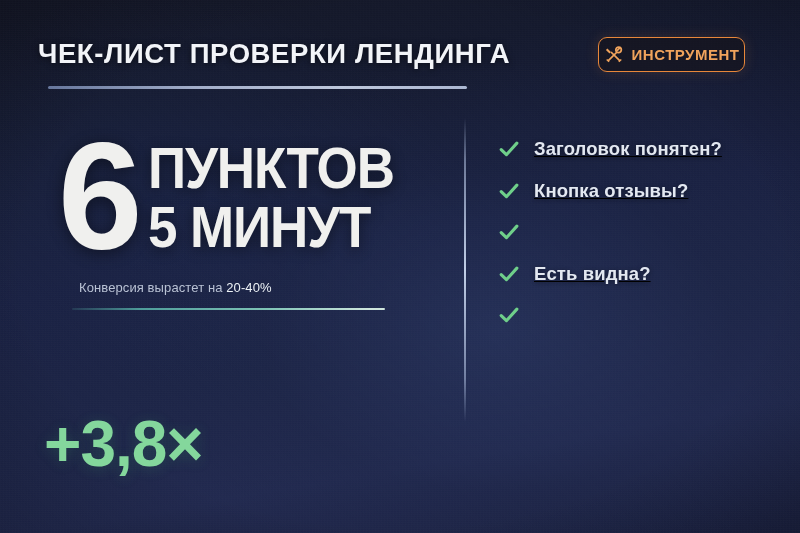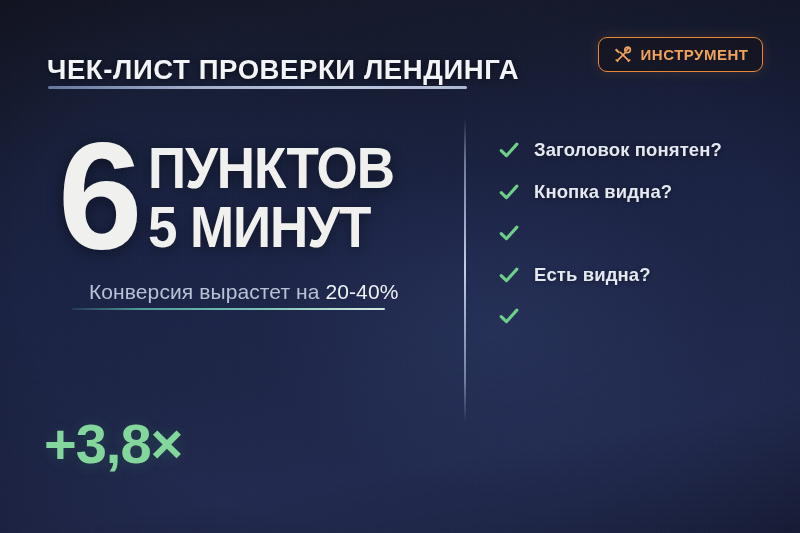--- a/index.html
+++ b/index.html
@@ -39,45 +39,44 @@
     background-image:
       repeating-linear-gradient(0deg, rgba(255,255,255,0.055) 0px, rgba(255,255,255,0.055) 1px, rgba(0,0,0,0) 1px, rgba(0,0,0,0) 2px),
       repeating-linear-gradient(90deg, rgba(255,255,255,0.04) 0px, rgba(255,255,255,0.04) 1px, rgba(0,0,0,0) 1px, rgba(0,0,0,0) 3px),
       repeating-linear-gradient(45deg, rgba(0,0,0,0.05) 0px, rgba(0,0,0,0.05) 1px, rgba(0,0,0,0) 1px, rgba(0,0,0,0) 2px);
   }
 
   .layer { position: absolute; z-index: 6; }
 
   
   #header-title {
-    left: 47px;
+    left: 38px;
     top: 38px;
     font-size: 27.5px;
     font-weight: bold;
     letter-spacing: 0.6px;
     color: #f2f4f8;
     text-shadow: 0 1px 6px rgba(0,0,0,0.55);
     white-space: nowrap;
-    margin-top: 16px;
   }
   #title-underline {
     left: 48px;
     top: 86px;
     width: 419px;
     height: 2.5px;
     background: linear-gradient(90deg, #6e7fa6 0%, #aebad6 35%, #ccd6ea 70%, #b9c5e0 100%);
     border-radius: 2px;
     opacity: 0.92;
   }
 
   
   #tool-badge {
     left: 598px;
     top: 37px;
-    width: 165px;
+    width: 147px;
     height: 35px;
     box-sizing: border-box;
     border: 1.6px solid #e8873a;
     border-radius: 9px;
     background: rgba(22,18,24,0.55);
     display: flex;
     align-items: center;
     justify-content: center;
     gap: 8px;
     box-shadow: 0 0 14px rgba(232,135,58,0.16);
@@ -122,23 +121,23 @@
     line-height: 57px;
     font-weight: bold;
     color: #f0f0ee;
     letter-spacing: -1.2px;
     transform: scaleX(0.93);
     transform-origin: left center;
     text-shadow: 0 3px 14px rgba(0,0,0,0.45);
     white-space: nowrap;
   }
   #hero-sub {
-    left: 89px;
+    left: 79px;
     top: 280px;
-    font-size: 21px;
+    font-size: 13px;
     color: #b9c2d4;
     letter-spacing: 0.1px;
     white-space: nowrap;
   }
   #hero-sub .sub-accent {
     color: #edf2f6;
     font-weight: normal;
   }
   #hero-accent-line {
     left: 72px;
@@ -146,21 +145,21 @@
     width: 313px;
     height: 2px;
     background: linear-gradient(90deg, rgba(90,180,170,0.15) 0%, #4e9d9a 22%, #7fc4b6 62%, #cfe6dd 95%);
     border-radius: 2px;
   }
 
   
   #metric {
     left: 44px;
     top: 418px;
-    font-size: 56px;
+    font-size: 64px;
     line-height: 52px;
     font-weight: bold;
     color: #84d79c;
     letter-spacing: -1px;
     text-shadow: 0 2px 14px rgba(60,160,100,0.22);
     white-space: nowrap;
   }
 
   
   #divider {
@@ -174,23 +173,24 @@
   
   #checklist {
     left: 498px;
     top: 138px;
     display: flex;
     flex-direction: column;
     gap: 18.5px;
   }
   .check-row {
     display: flex;
-    align-items: flex-end;
+    align-items: flex-start;
     gap: 14px;
     height: 23px;
+    text-decoration: underline;
   }
   .check-icon { width: 22px; height: 22px; flex: 0 0 22px; display: block; }
   .check-label {
     font-size: 18.5px;
     font-weight: bold;
     color: #e3e8f1;
     letter-spacing: 0.1px;
     white-space: nowrap;
     text-shadow: 0 1px 5px rgba(0,0,0,0.4);
   }
@@ -247,21 +247,21 @@
       </span>
       <span class="check-label">Заголовок понятен?</span>
     </div>
 
     <div class="check-row">
       <span>
         <svg class="check-icon" viewBox="0 0 24 24" aria-hidden="true">
           <path d="M3.5 12.6 L9.2 18.2 L20.6 5.6" fill="none" stroke="#6fcf8a" stroke-width="3.4" stroke-linecap="round" stroke-linejoin="round"></path>
         </svg>
       </span>
-      <span class="check-label">Кнопка видна?</span>
+      <span class="check-label">Кнопка отзывы?</span>
     </div>
 
     <div class="check-row">
       <span>
         <svg class="check-icon" viewBox="0 0 24 24" aria-hidden="true">
           <path d="M3.5 12.6 L9.2 18.2 L20.6 5.6" fill="none" stroke="#6fcf8a" stroke-width="3.4" stroke-linecap="round" stroke-linejoin="round"></path>
         </svg>
       </span>
     </div>
 

